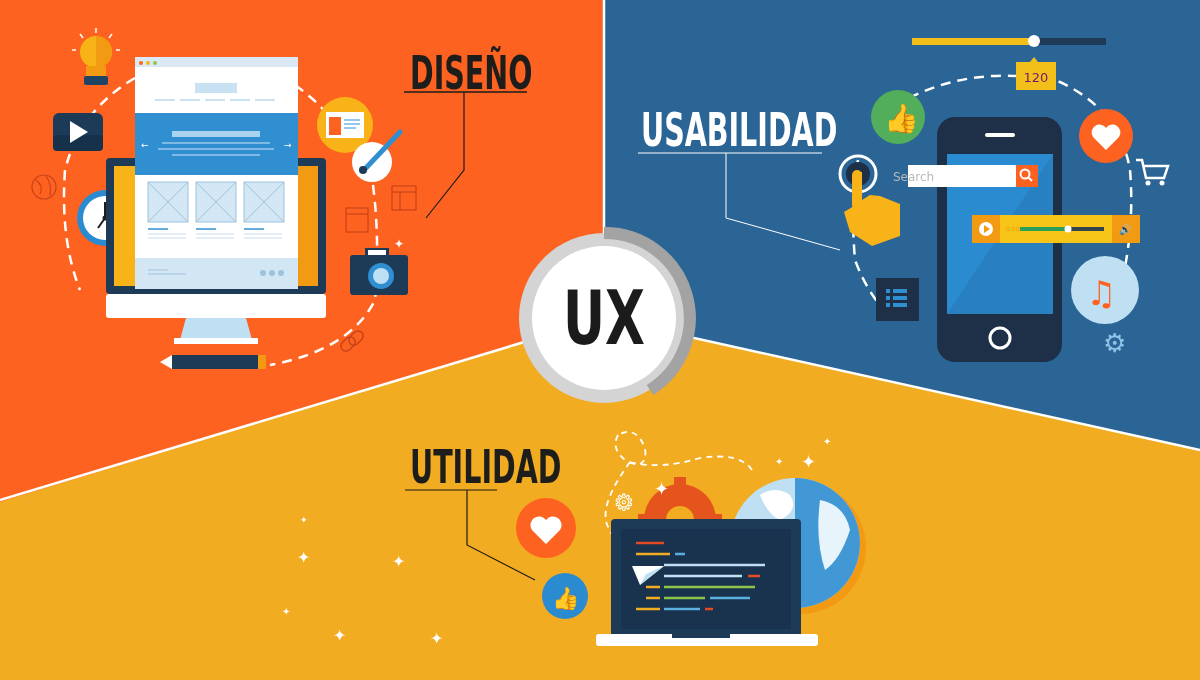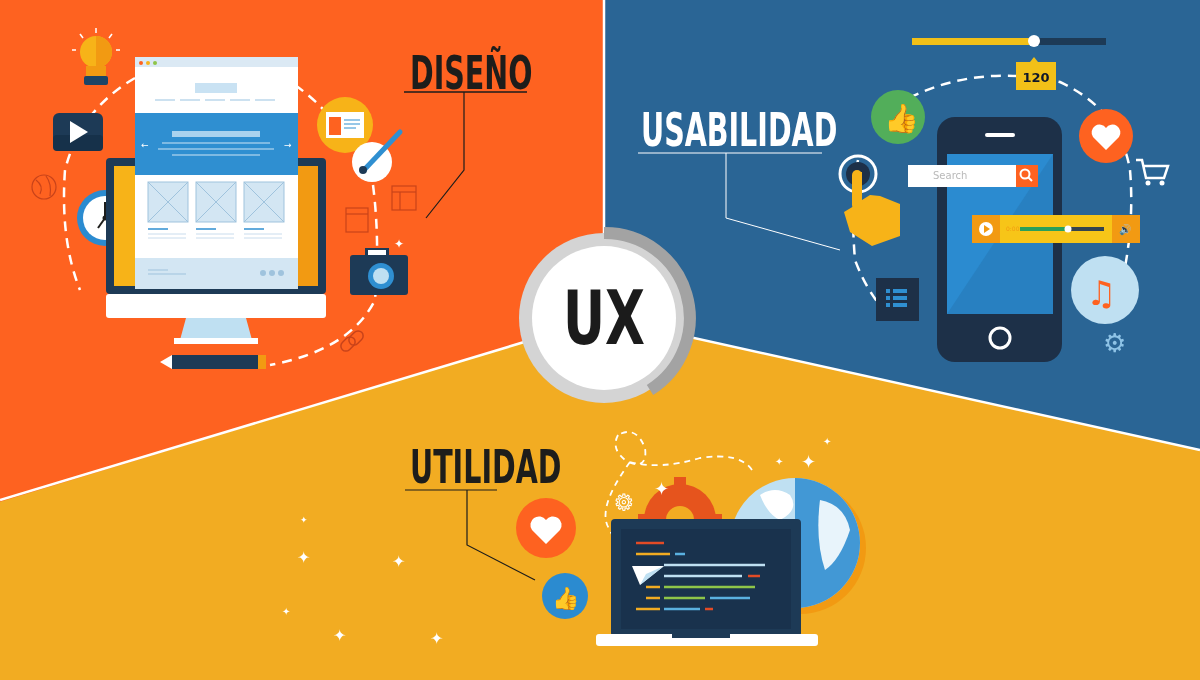--- a/index.html
+++ b/index.html
@@ -3,22 +3,22 @@
 <meta charset="utf-8">
 <style>
   html,body{margin:0;padding:0;}
   body{width:1200px;height:680px;overflow:hidden;position:relative;font-family:"DejaVu Sans",sans-serif;background:#f2ac22;}
   .bg{position:absolute;inset:0;}
   .label{position:absolute;font-family:"DejaVu Sans",sans-serif;font-weight:bold;transform:scaleX(0.62);transform-origin:left top;letter-spacing:0px;}
   .lbl-dark{color:#1d1d1b;}
   .lbl-light{color:#ffffff;}
   .ux{position:absolute;left:518px;top:232px;width:172px;height:172px;text-decoration:underline;}
   .ux-text{position:absolute;left:0;top:0;width:100%;height:100%;display:flex;align-items:center;justify-content:center;font-family:"DejaVu Sans",sans-serif;font-weight:bold;font-size:74px;color:#1b1b1b;transform:scaleX(0.7);}
-  .search-text{position:absolute;left:933px;top:170px;font-size:10px;color:#b9b9b9;}
-  .badge-text{position:absolute;left:1016px;top:65px;width:40px;height:24px;display:flex;align-items:center;justify-content:center;color:#0f172a;font-size:13px;font-family:"DejaVu Sans",sans-serif;font-weight:bold;}
+  .search-text{position:absolute;left:893px;top:170px;font-size:12px;color:#b9b9b9;}
+  .badge-text{position:absolute;left:1016px;top:65px;width:40px;height:24px;display:flex;align-items:center;justify-content:center;color:#701a75;font-size:13px;font-family:"DejaVu Sans",sans-serif;}
 </style>
 </head>
 <body>
 
 <svg class="bg" width="1200" height="680" viewBox="0 0 1200 680" xmlns="http://www.w3.org/2000/svg">
 
   <polygon points="0,0 604,0 604,318 0,502" fill="#fe6220"></polygon>
   <polygon points="604,0 1200,0 1200,450 604,318" fill="#2a6595"></polygon>
   <polygon points="0,502 604,318 1200,450 1200,680 0,680" fill="#f2ac22"></polygon>
   <line x1="0" y1="500" x2="604" y2="318" stroke="#ffffff" stroke-width="2.5"></line>

